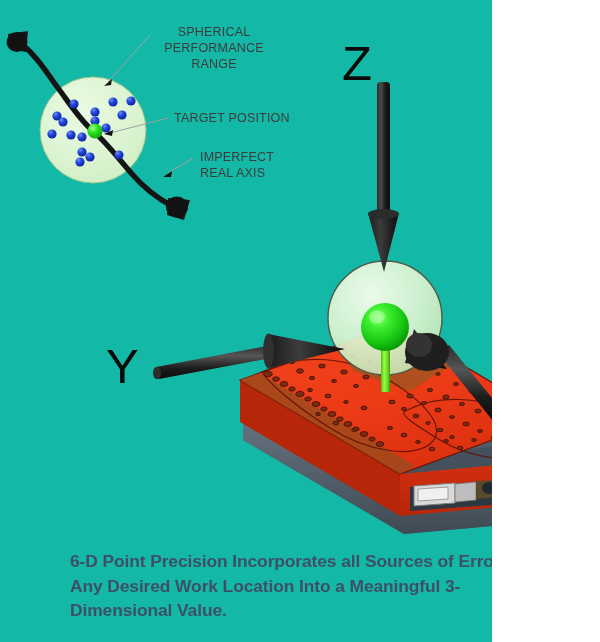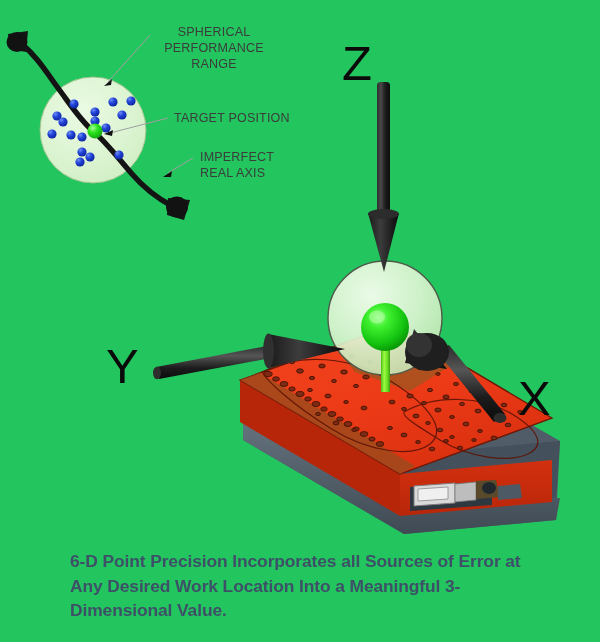--- a/index.html
+++ b/index.html
@@ -5,23 +5,23 @@
   html, body {
     margin: 0;
     padding: 0;
     background: #ffffff;
   }
   body {
     font-family: "Liberation Sans", sans-serif;
   }
   #canvas {
     position: relative;
-    width: 600px;
+    width: 492px;
     height: 642px;
-    background: #22c55e;
+    background: #14b8a6;
     overflow: hidden;
   }
   #main-svg {
     position: absolute;
     left: 0;
     top: 0;
     width: 600px;
     height: 642px;
   }
   .inset-label {

